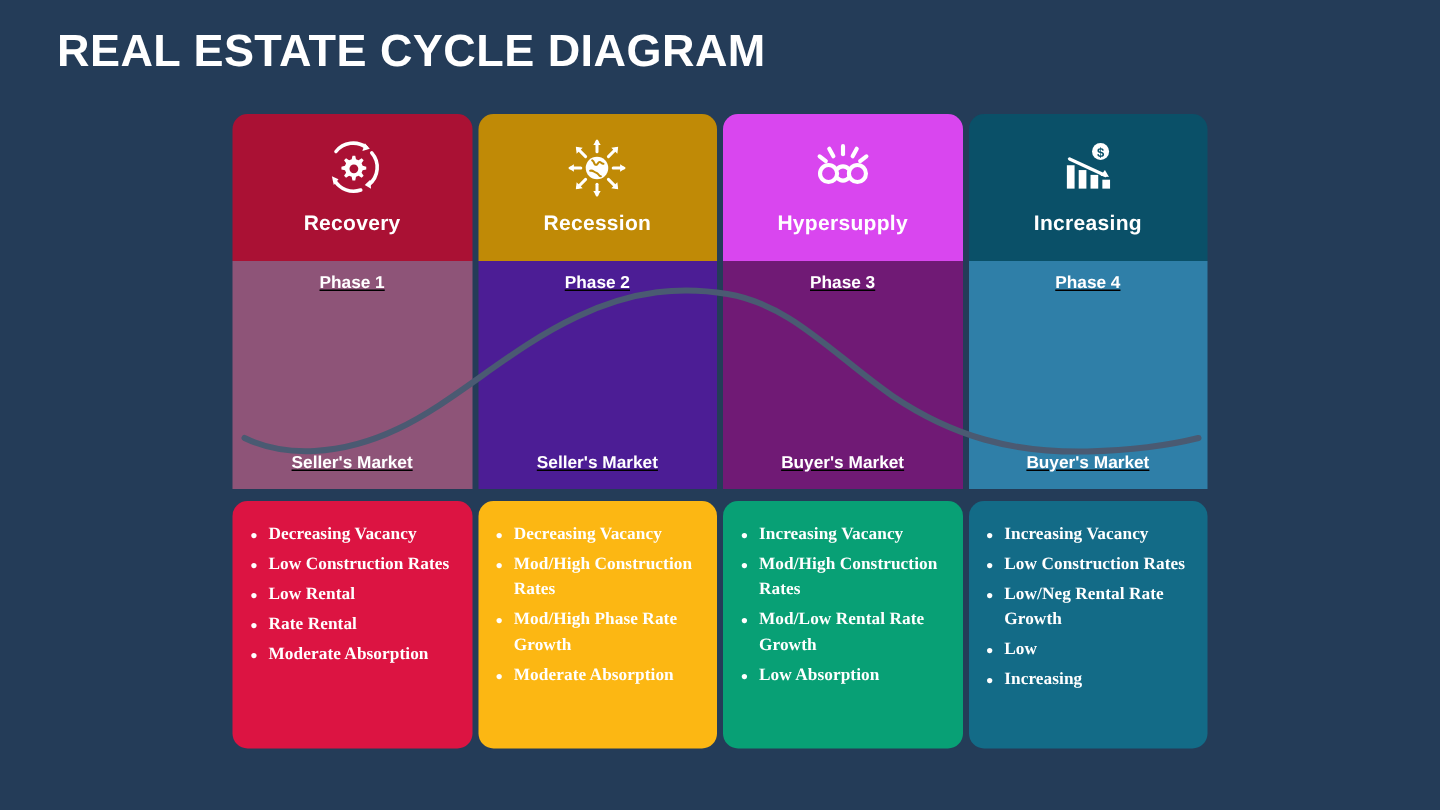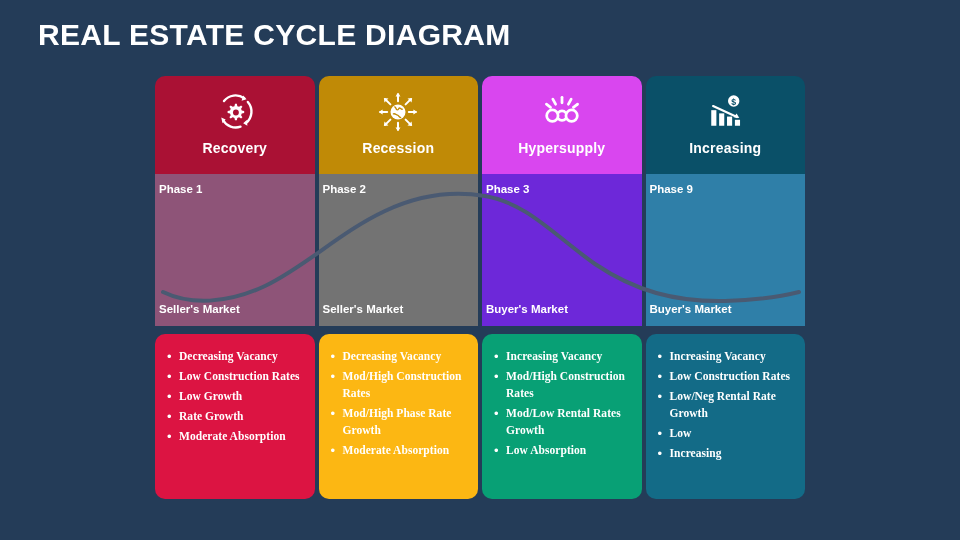--- a/index.html
+++ b/index.html
@@ -89,22 +89,24 @@
     letter-spacing: 0.2px;
     text-align: center;
   }
 
   
   .mid {
     height: 152px;
     position: relative;
     display: flex;
     flex-direction: column;
+    align-items: center;
     justify-content: space-between;
     padding: 9px 4px 11px 4px;
+    text-decoration: underline;
   }
 
   .phase-label {
     font-size: 11.5px;
     font-weight: bold;
     color: #FFFFFF;
     position: relative;
     z-index: 3;
   }
 
@@ -202,25 +204,25 @@
           <div class="bullet-row">
             <span class="bullet-dot">•</span>
             <span class="bullet-text">Decreasing Vacancy</span>
           </div>
           <div class="bullet-row">
             <span class="bullet-dot">•</span>
             <span class="bullet-text">Low Construction Rates</span>
           </div>
           <div class="bullet-row">
             <span class="bullet-dot">•</span>
-            <span class="bullet-text">Low Growth</span>
-          </div>
-          <div class="bullet-row">
-            <span class="bullet-dot">•</span>
-            <span class="bullet-text">Rate Growth</span>
+            <span class="bullet-text">Low Rental</span>
+          </div>
+          <div class="bullet-row">
+            <span class="bullet-dot">•</span>
+            <span class="bullet-text">Rate Rental</span>
           </div>
           <div class="bullet-row">
             <span class="bullet-dot">•</span>
             <span class="bullet-text">Moderate Absorption</span>
           </div>
         </div>
       </div>
 
       <div class="column">
         <div class="head" style="background:#C08A06;">
@@ -247,21 +249,21 @@
                 <path d="M8.6 8.6 l5.0 0.6 -4.4 4.4 Z"></path>
                 <path d="M39.4 8.6 l-0.6 5.0 -4.4 -4.4 Z"></path>
                 <path d="M8.6 39.4 l0.6 -5.0 4.4 4.4 Z"></path>
                 <path d="M39.4 39.4 l-5.0 -0.6 4.4 -4.4 Z"></path>
               </g>
             </svg>
           </div>
           <div class="head-label">Recession</div>
         </div>
 
-        <div class="mid" style="background:#737373;">
+        <div class="mid" style="background:#4c1d95;">
           <div class="phase-label">Phase 2</div>
           <div class="market-label">Seller's Market</div>
         </div>
 
         <div class="spacer"></div>
 
         <div class="bullets" style="background:#FCB713;">
           <div class="bullet-row">
             <span class="bullet-dot">•</span>
             <span class="bullet-text">Decreasing Vacancy</span>
@@ -294,39 +296,39 @@
               </g>
               <circle cx="13.5" cy="28" r="6.2" stroke-width="3"></circle>
               <circle cx="34.5" cy="28" r="6.2" stroke-width="3"></circle>
               <path d="M20 24.6 a5.4 5.4 0 0 1 8 0" stroke-width="3"></path>
               <path d="M20 31.4 a5.4 5.4 0 0 0 8 0" stroke-width="3"></path>
             </svg>
           </div>
           <div class="head-label">Hypersupply</div>
         </div>
 
-        <div class="mid" style="background:#6d28d9;">
+        <div class="mid" style="background:#701a75;">
           <div class="phase-label">Phase 3</div>
           <div class="market-label">Buyer's Market</div>
         </div>
 
         <div class="spacer"></div>
 
         <div class="bullets" style="background:#08A075;">
           <div class="bullet-row">
             <span class="bullet-dot">•</span>
             <span class="bullet-text">Increasing Vacancy</span>
           </div>
           <div class="bullet-row">
             <span class="bullet-dot">•</span>
             <span class="bullet-text">Mod/High Construction Rates</span>
           </div>
           <div class="bullet-row">
             <span class="bullet-dot">•</span>
-            <span class="bullet-text">Mod/Low Rental Rates Growth</span>
+            <span class="bullet-text">Mod/Low Rental Rate Growth</span>
           </div>
           <div class="bullet-row">
             <span class="bullet-dot">•</span>
             <span class="bullet-text">Low Absorption</span>
           </div>
         </div>
       </div>
 
       <div class="column">
         <div class="head" style="background:#0A5068;">
@@ -343,21 +345,21 @@
               </g>
               <path d="M39.6 30.6 l-6.1 -0.9 3.2 -4.2 Z" fill="#FFFFFF" stroke="none"></path>
               <circle cx="33.5" cy="12" r="6.2" fill="#FFFFFF" stroke="none"></circle>
               <text x="33.5" y="16.1" font-family="Liberation Sans, sans-serif" font-size="9.5" font-weight="bold" fill="#0A5068" text-anchor="middle">$</text>
             </svg>
           </div>
           <div class="head-label">Increasing</div>
         </div>
 
         <div class="mid" style="background:#2F7FA8;">
-          <div class="phase-label">Phase 9</div>
+          <div class="phase-label">Phase 4</div>
           <div class="market-label">Buyer's Market</div>
         </div>
 
         <div class="spacer"></div>
 
         <div class="bullets" style="background:#136B87;">
           <div class="bullet-row">
             <span class="bullet-dot">•</span>
             <span class="bullet-text">Increasing Vacancy</span>
           </div>

